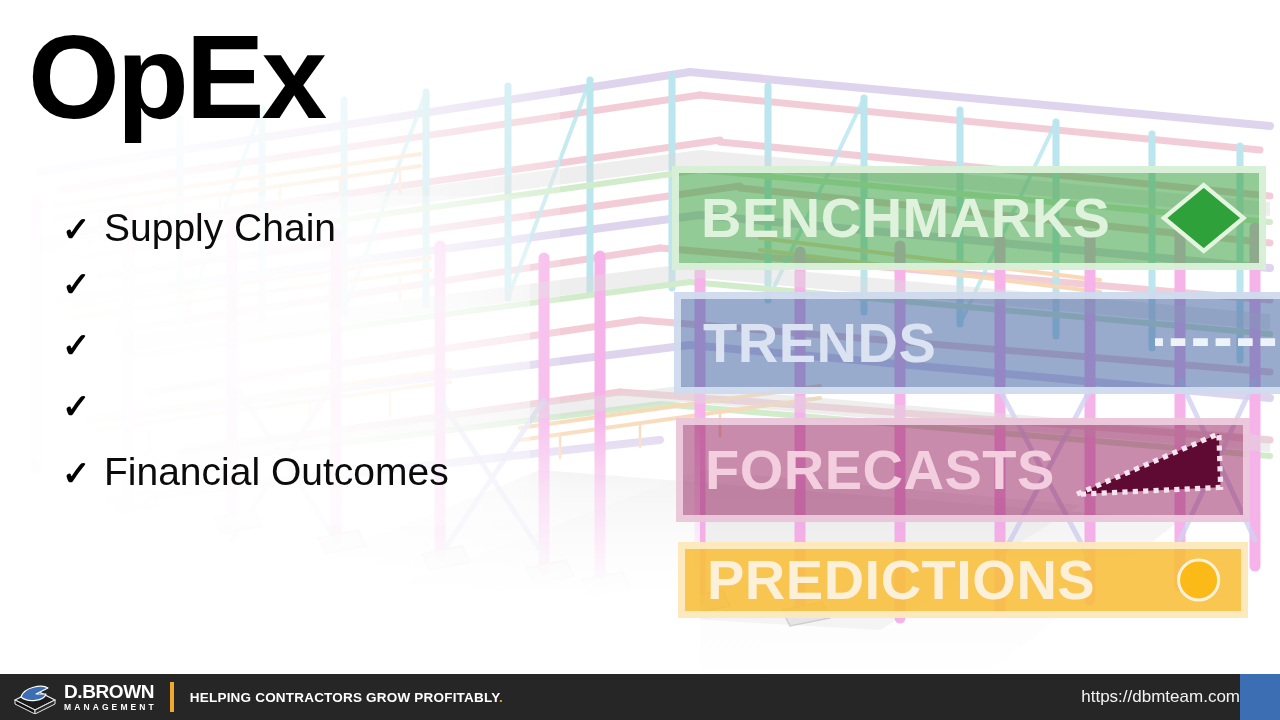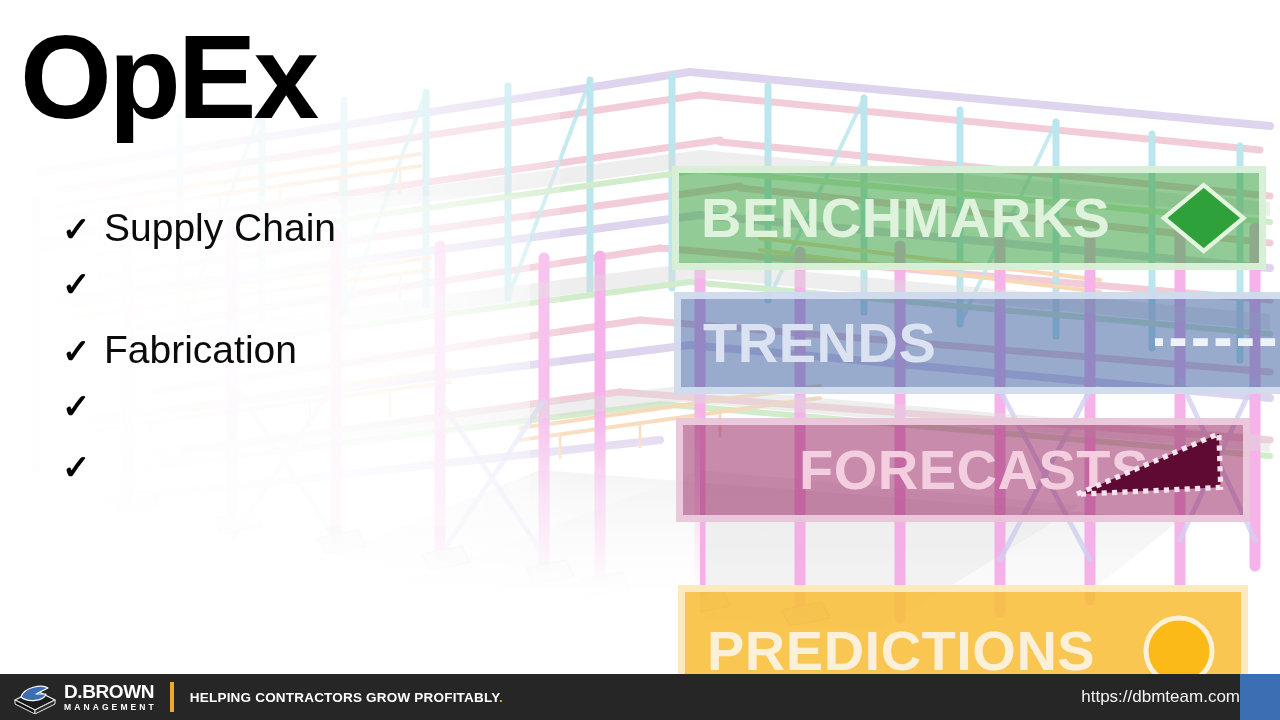--- a/index.html
+++ b/index.html
@@ -71,21 +71,21 @@
   .bim-wash {
     position: absolute;
     inset: 0;
     background: rgba(255,255,255,0.30);
     pointer-events: none;
   }
 
   
   .title {
     position: absolute;
-    left: 20px;
+    left: 28px;
     top: 18px;
     font-size: 118px;
     font-weight: bold;
     letter-spacing: -3px;
     line-height: 1;
     color: #000000;
     white-space: nowrap;
   }
 
   
@@ -165,29 +165,27 @@
     left: 674px; top: 292px; width: 690px; height: 102px;
     background: rgba(58,94,160,0.52);
     border: 7px solid rgba(214,224,241,0.92);
   }
   #bar-trends .bar-text { color: #dbe3f2; }
 
   #bar-forecasts {
     left: 676px; top: 418px; width: 574px; height: 104px;
     background: rgba(150,32,96,0.52);
     border: 7px solid rgba(238,205,222,0.92);
-    justify-content: center;
   }
   #bar-forecasts .bar-text { color: #f3cede; }
 
   #bar-predictions {
-    left: 678px; top: 542px; width: 570px; height: 132px;
+    left: 678px; top: 542px; width: 570px; height: 76px;
     background: rgba(248,190,58,0.88);
     border: 7px solid rgba(252,236,200,0.92);
-    margin-top: 43px;
   }
   #bar-predictions .bar-text { color: #fdf0d8; }
 
   
   .footer {
     position: absolute;
     left: 0; bottom: 0;
     width: 1280px;
     height: 46px;
     background: #262626;
@@ -420,27 +418,27 @@
   <div class="bullets">
     <div class="bullet-row">
       <span class="bullet-check">✓</span>
       <span class="bullet-label">Supply Chain</span>
     </div>
     <div class="bullet-row">
       <span class="bullet-check">✓</span>
     </div>
     <div class="bullet-row">
       <span class="bullet-check">✓</span>
-      <span class="bullet-label">Fabrication</span>
     </div>
     <div class="bullet-row">
       <span class="bullet-check">✓</span>
     </div>
     <div class="bullet-row">
       <span class="bullet-check">✓</span>
+      <span class="bullet-label">Financial Outcomes</span>
     </div>
   </div>
 
   <div class="bar" id="bar-benchmarks">
     <span class="bar-text">BENCHMARKS</span>
     <span class="bar-icon">
       <svg viewBox="0 0 190 104" preserveAspectRatio="xMaxYMid meet">
         <polygon points="140,14 186,52 140,90 94,52" fill="#2FA13A" stroke="#e3f4df" stroke-width="5"></polygon>
       </svg>
     </span>

